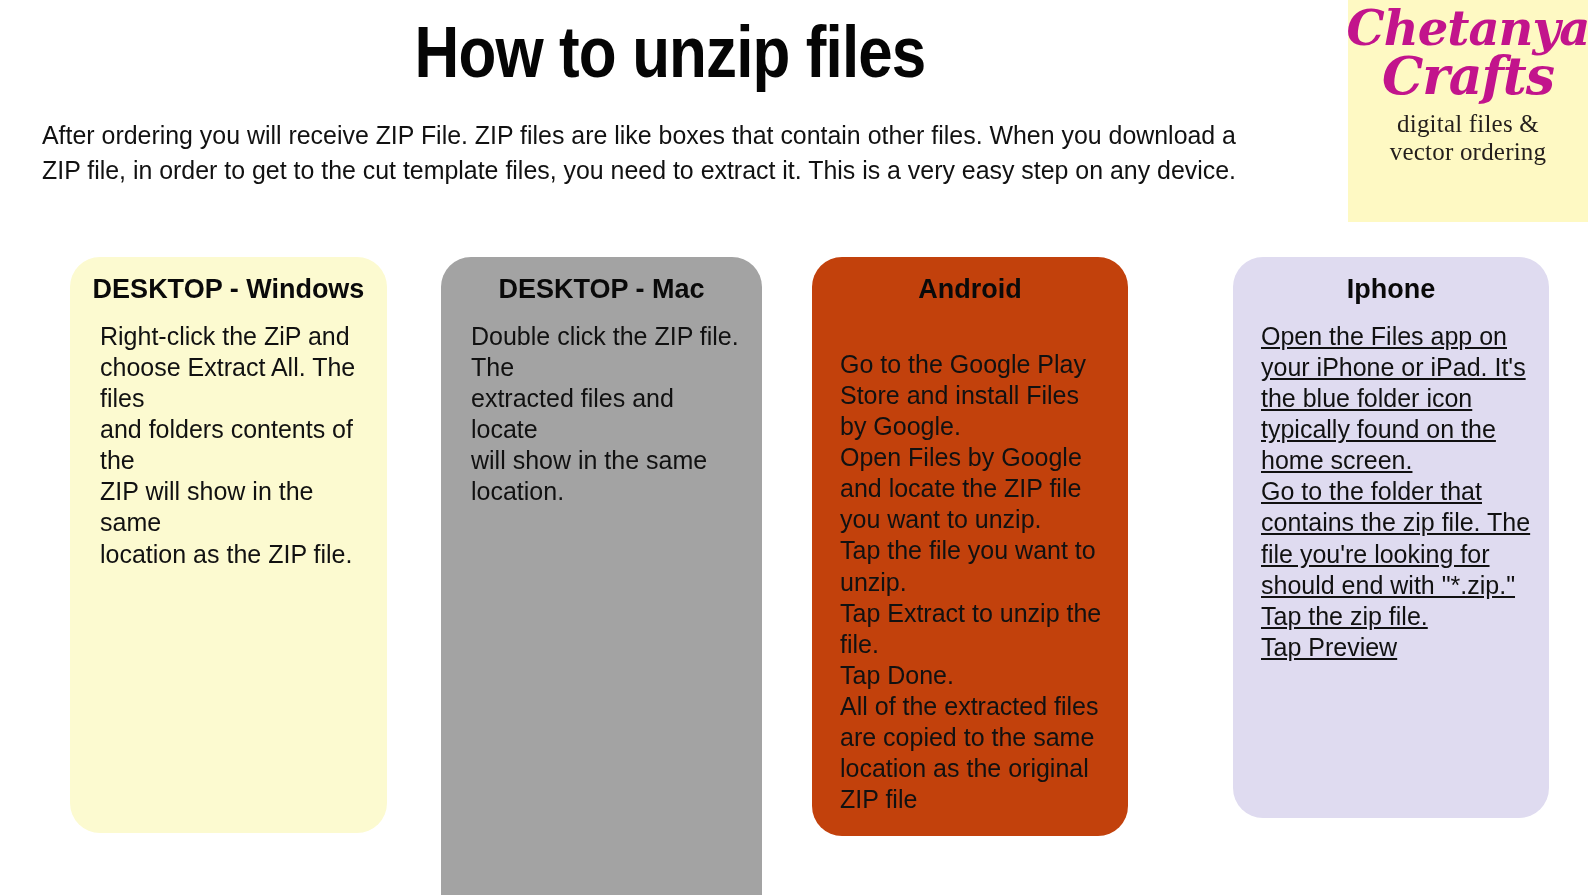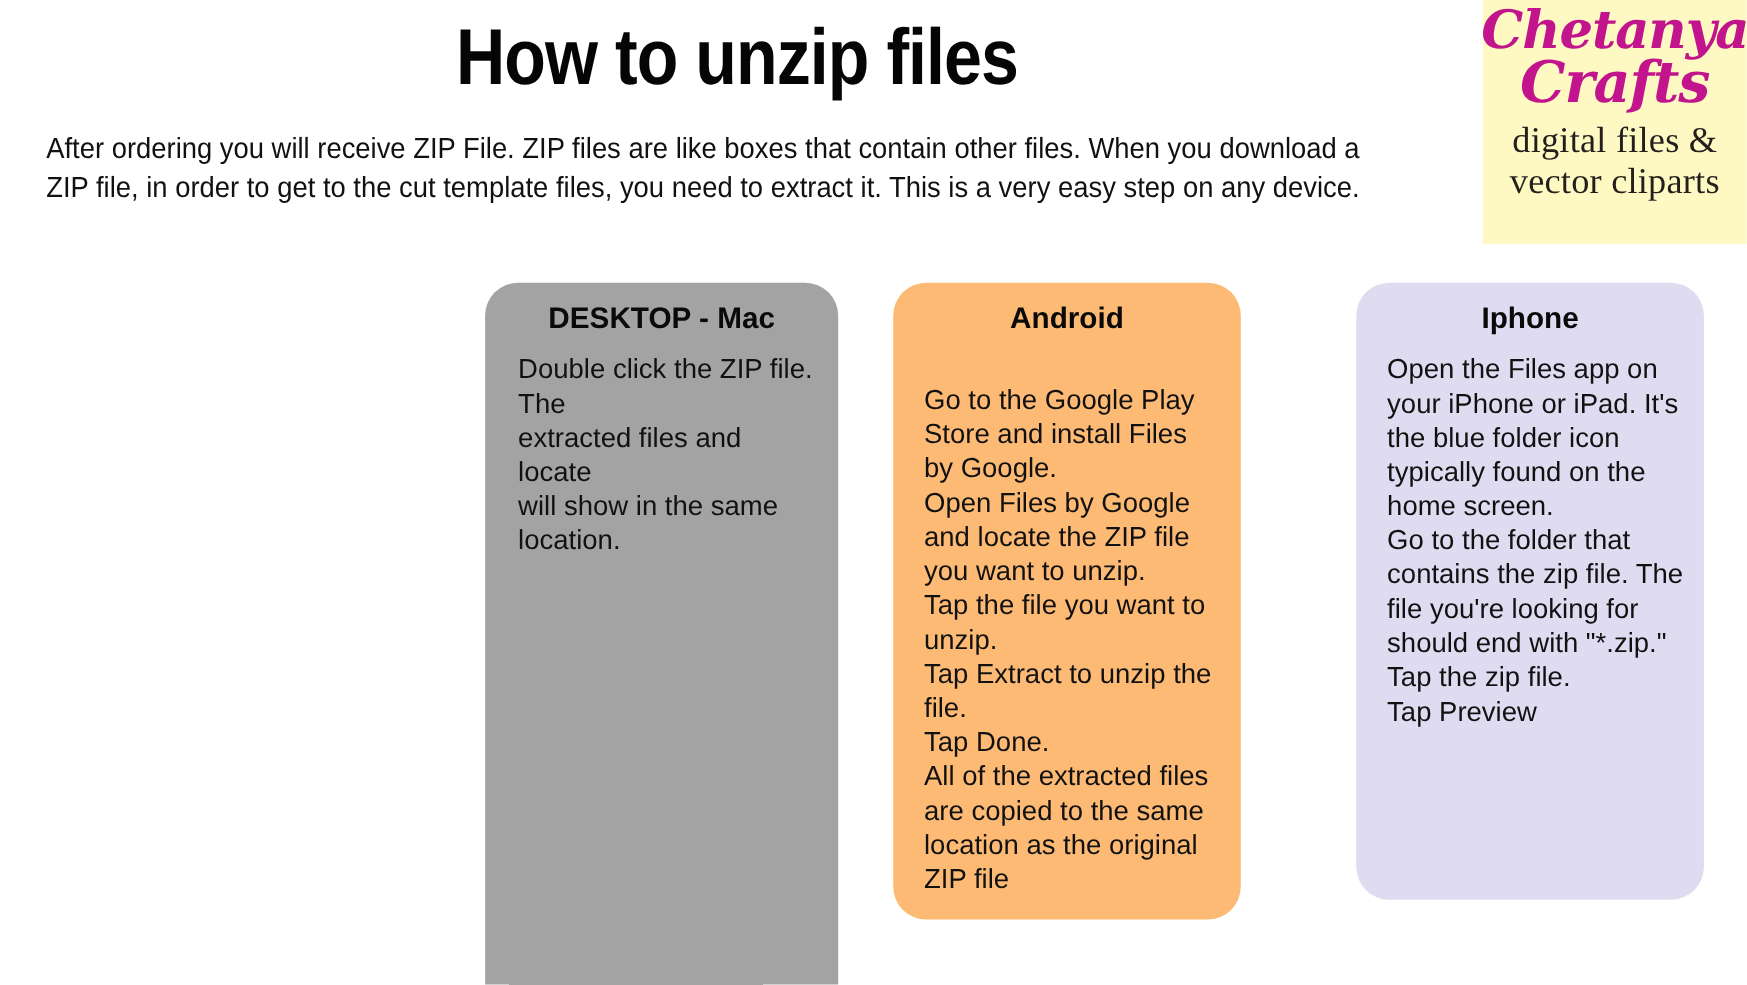--- a/index.html
+++ b/index.html
@@ -38,21 +38,21 @@
     font-weight: 700;
     text-align: center;
     line-height: 0.92;
     letter-spacing: -1px;
   }
   .logo-script-1 { font-size: 48px; }
   .logo-script-2 { font-size: 52px; margin-top: 2px; }
   .logo-sub {
     font-family: "Liberation Serif", serif;
     color: #241f1c;
-    font-size: 33px;
+    font-size: 25px;
     line-height: 1.12;
     text-align: left;
     margin-top: 10px;
     letter-spacing: 0.2px;
   }
 
   
   .page-title {
     position: absolute;
     left: 0;
@@ -109,44 +109,52 @@
     font-size: 25px;
     line-height: 1.245;
     color: #111111;
     white-space: pre-line;
     padding-left: 4px;
   }
 
   
   #card-0 { left: 70px;   width: 317px; height: 576px; background: #fcfad0; }
   #card-1 { left: 441px;  width: 321px; height: 732px; background: #a3a3a3; }
-  #card-2 { left: 812px;  width: 316px; height: 579px; background: #fdba74; }
+  #card-2 { left: 812px;  width: 316px; height: 579px; background: #c2410c; }
   #card-3 { left: 1185px; width: 316px; height: 561px; background: #dfdbf0; margin-left: 48px; }
 
   #card-0 .card-body { padding-left: 14px; }
   #card-1 .card-body { padding-left: 14px; }
   #card-2 .card-body { padding-left: 12px; margin-top: 44px; }
-  #card-3 .card-body { padding-left: 12px; }
+  #card-3 .card-body { padding-left: 12px; text-decoration: underline; }
 </style>
 </head>
 <body>
 
 <div class="page-title">How to unzip files</div>
 
 <div class="intro-text">After ordering you will receive ZIP File. ZIP files are like boxes that contain other files. When you download a ZIP file, in order to get to the cut template files, you need to extract it. This is a very easy step on any device.</div>
 
 <div class="logo-box">
   <div class="logo-script logo-script-1">Chetanya</div>
   <div class="logo-script logo-script-2">Crafts</div>
   <div class="logo-sub">digital files &amp;</div>
-  <div class="logo-sub" style="margin-top:0">vector cliparts</div>
+  <div class="logo-sub" style="margin-top:0">vector ordering</div>
 </div>
 
 <div class="cards">
 
+  <div class="card" id="card-0">
+    <div class="card-title">DESKTOP - Windows</div>
+    <div class="card-body">Right-click the ZiP and
+choose Extract All. The files
+and folders contents of the
+ZIP will show in the same
+location as the ZIP file.</div>
+  </div>
 
   <div class="card" id="card-1">
     <div class="card-title">DESKTOP - Mac</div>
     <div class="card-body">Double click the ZIP file. The
 extracted files and locate
 will show in the same
 location.</div>
   </div>
 
   <div class="card" id="card-2">

